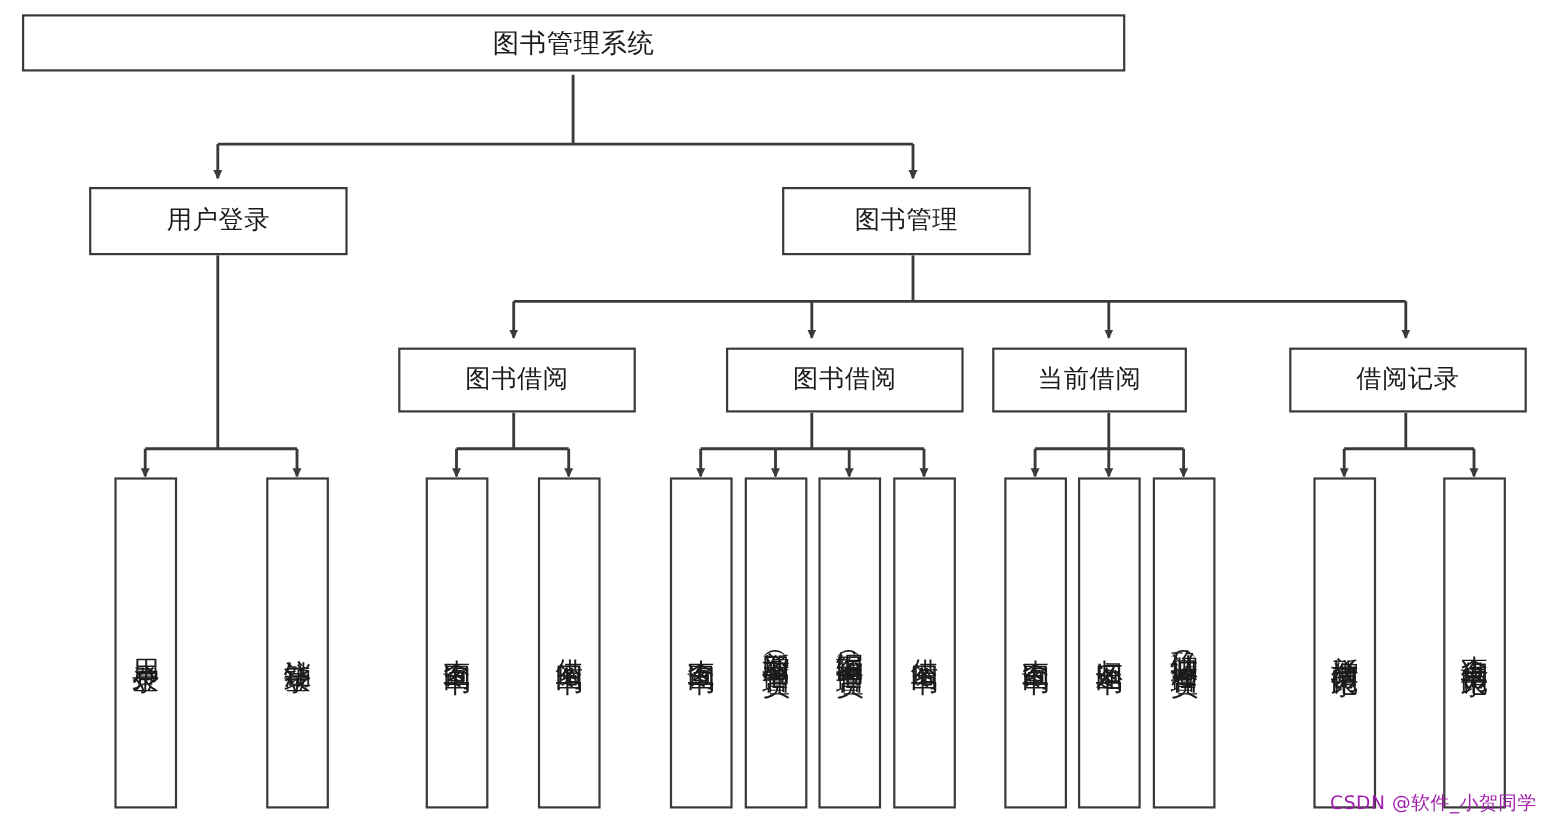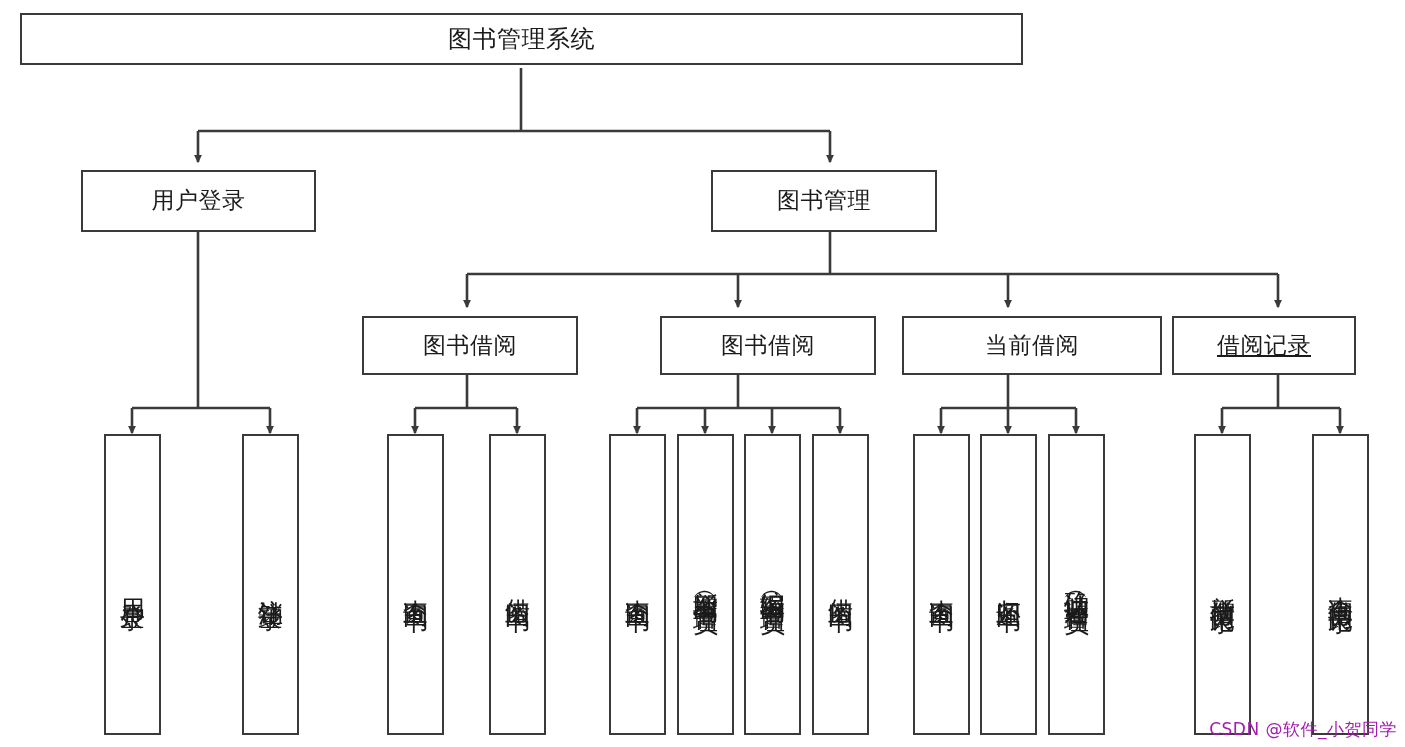--- a/index.html
+++ b/index.html
@@ -143,25 +143,25 @@
   </div>
 
   <div class="node horiz" style="left:362px; top:316px; width:216px; height:59px;">
     <span class="label">图书借阅</span>
   </div>
 
   <div class="node horiz" style="left:660px; top:316px; width:216px; height:59px;">
     <span class="label">图书借阅</span>
   </div>
 
-  <div class="node horiz" style="left:902px; top:316px; width:260px; height:59px;">
+  <div class="node horiz" style="left:902px; top:316px; width:177px; height:59px;">
     <span class="label">当前借阅</span>
   </div>
 
-  <div class="node horiz" style="left:1172px; top:316px; width:184px; height:59px;text-decoration:underline;">
+  <div class="node horiz" style="left:1172px; top:316px; width:216px; height:59px;">
     <span class="label">借阅记录</span>
   </div>
 
   <div class="node vert" style="left:104px; top:434px; width:57px; height:301px;">
     <span class="label">用户登录</span>
   </div>
 
   <div class="node vert" style="left:242px; top:434px; width:57px; height:301px;">
     <span class="label">注销登录</span>
   </div>

